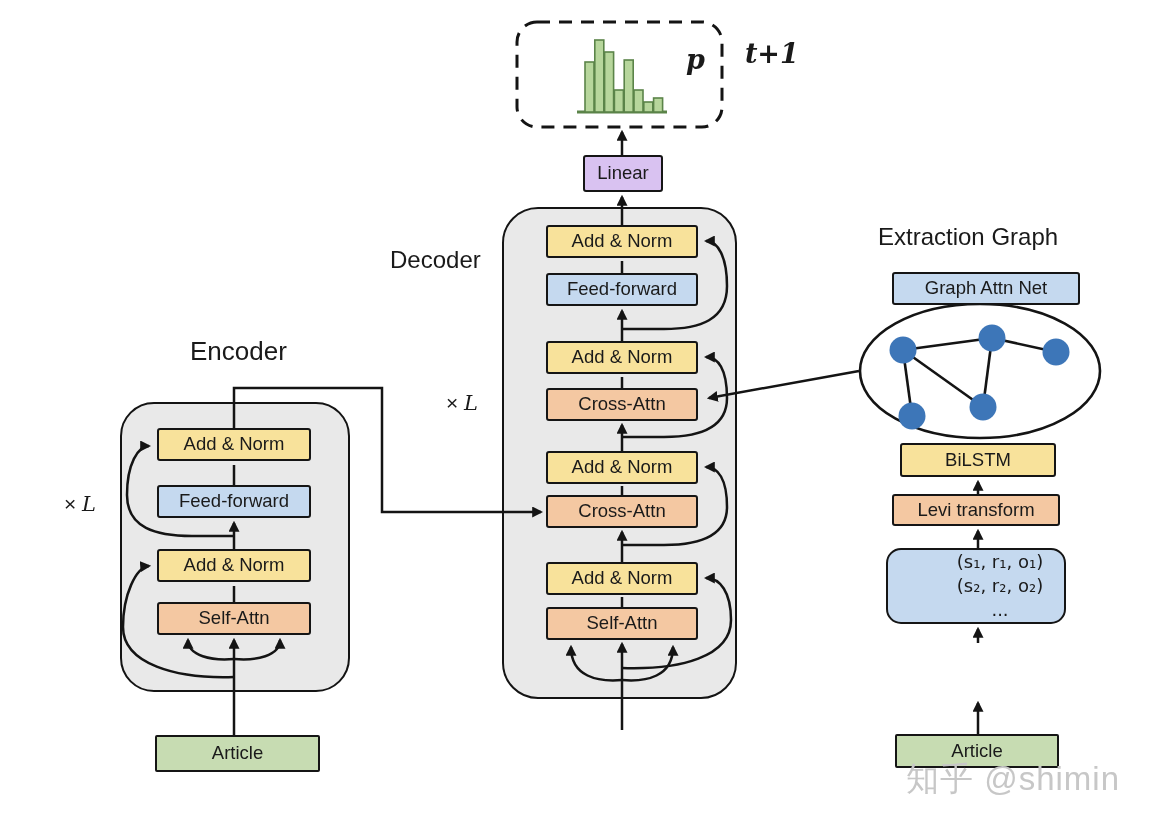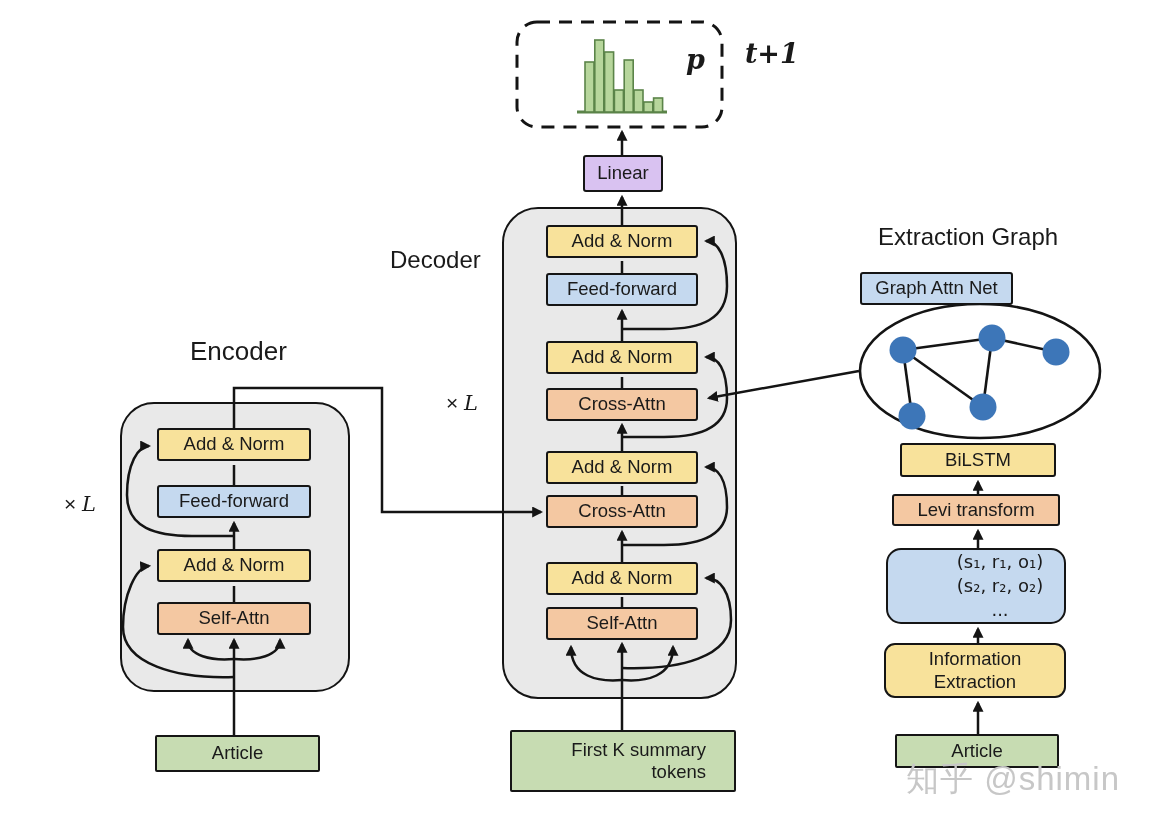--- a/index.html
+++ b/index.html
@@ -150,28 +150,26 @@
   <div class="box orange" style="left:546px;top:495px;width:152px;height:33px;">Cross-Attn</div>
   <div class="box yellow" style="left:546px;top:562px;width:152px;height:33px;">Add &amp; Norm</div>
   <div class="box orange" style="left:546px;top:607px;width:152px;height:33px;">Self-Attn</div>
 
   <div class="box yellow" style="left:157px;top:428px;width:154px;height:33px;">Add &amp; Norm</div>
   <div class="box blue" style="left:157px;top:485px;width:154px;height:33px;">Feed-forward</div>
   <div class="box yellow" style="left:157px;top:549px;width:154px;height:33px;">Add &amp; Norm</div>
   <div class="box orange" style="left:157px;top:602px;width:154px;height:33px;">Self-Attn</div>
 
   <div class="box green" style="left:155px;top:735px;width:165px;height:37px;">Article</div>
-  <div class="box green" style="left:510px;top:730px;width:226px;height:62px;padding:0 28px;">First K summary tokens</div>
 
-  <div class="box blue" style="left:860px;top:272px;width:153px;height:33px;">Graph Attn Net</div>
+  <div class="box blue" style="left:892px;top:272px;width:188px;height:33px;">Graph Attn Net</div>
   <div class="box yellow" style="left:900px;top:443px;width:156px;height:34px;">BiLSTM</div>
   <div class="box orange" style="left:892px;top:494px;width:168px;height:32px;">Levi transform</div>
   <div class="box blue triples" style="left:886px;top:548px;width:180px;height:76px;padding-left:48px;">
     <div>(s₁, r₁, o₁)</div>
     <div>(s₂, r₂, o₂)</div>
     <div>...</div>
   </div>
-  <div class="box yellow" style="left:884px;top:643px;width:182px;height:55px;padding:0 34px;border-radius:11px;">Information Extraction</div>
   <div class="box green" style="left:895px;top:734px;width:164px;height:34px;">Article</div>
 
   <div class="watermark">知乎 @shimin</div>
 
 </div>
 
 </body></html>

